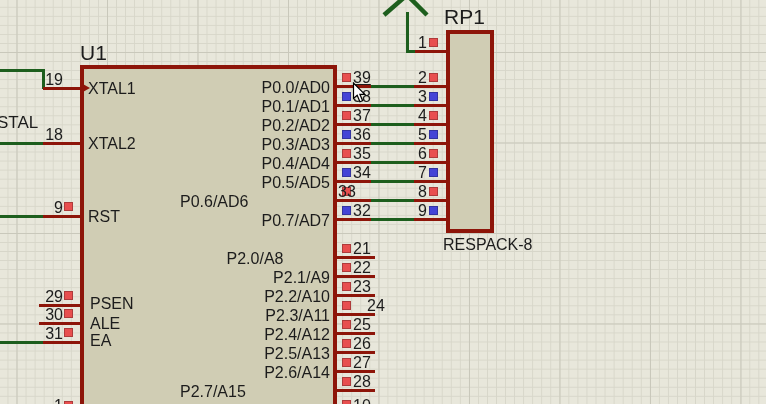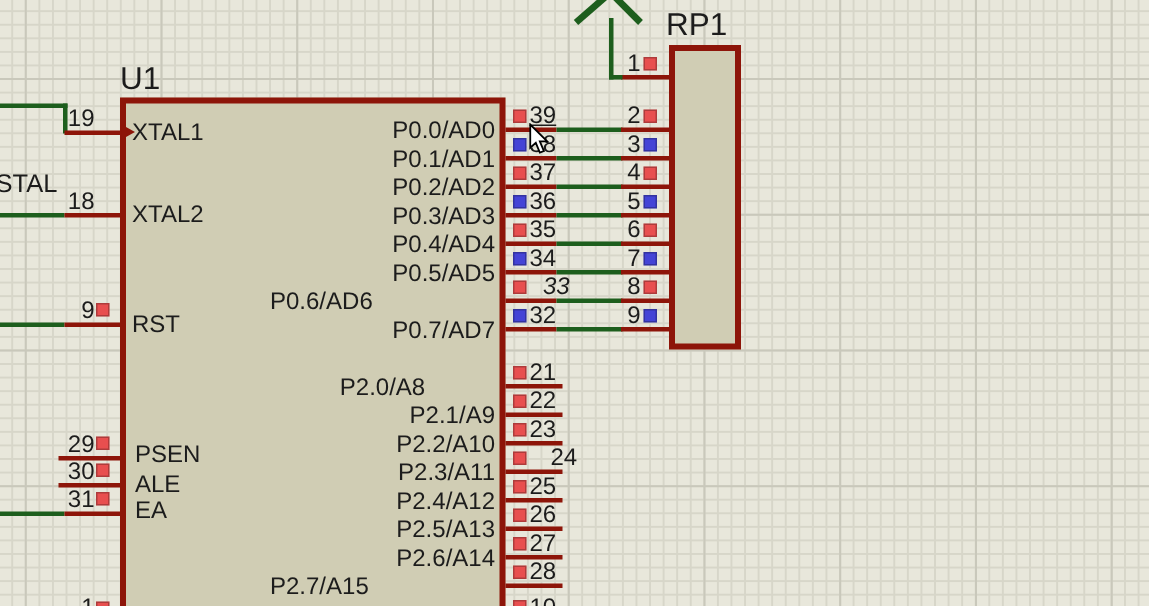--- a/index.html
+++ b/index.html
@@ -23,20 +23,21 @@
 </head>
 <body style="--background: #e8e7db; --grid-minor: #d7d6c9; --grid-major: #c9c8bb; --body-fill: #d0cdb4; --component-red: #8d1509; --wire-green: #1d5e1d; --state-red: #e84f4f; --state-blue: #4444d6; --text: #1c1c1c;">
 
 <div id="canvas">
 
   <div class="body" style="left:80px;top:65px;width:257px;height:360px;"></div>
   <div class="t ref" style="left:80px;top:42px;">U1</div>
 
   <div class="body" style="left:446px;top:30px;width:48px;height:203px;"></div>
   <div class="t ref" style="left:444px;top:6px;">RP1</div>
+  <div class="t" style="left:443px;top:236px;">RESPACK-8</div>
 
   <div class="t" style="left:-3px;top:114px;font-size:17px;">STAL</div>
 
   <svg class="abs" style="left:381px;top:0;" width="50" height="17" viewBox="0 0 50 17">
     <line x1="26" y1="-5" x2="3" y2="15" stroke="#1d5e1d" stroke-width="4.5"></line>
     <line x1="26" y1="-5" x2="46" y2="15" stroke="#1d5e1d" stroke-width="4.5"></line>
   </svg>
 
   <div id="pins">
       <div style="position: absolute; left: 0px; top: 69px; width: 45px; height: 3px; background: rgb(29, 94, 29);"></div>
@@ -92,21 +93,21 @@
       <div class="t" style="position: absolute; left: 353px; top: 145px;">35</div>
       <div class="t" style="position: absolute; left: 180px; top: 155px; width: 150px; text-align: right;">P0.4/AD4</div>
       <div style="position: absolute; left: 371px; top: 161px; width: 44px; height: 3px; background: rgb(29, 94, 29);"></div>
       <div style="position: absolute; left: 337px; top: 180px; width: 34px; height: 3px; background: rgb(141, 21, 9);"></div>
       <div style="position: absolute; left: 342px; top: 168px; width: 9px; height: 9px; background: rgb(68, 68, 214); outline: rgba(0, 0, 0, 0.25) solid 1px; outline-offset: -1px;"></div>
       <div class="t" style="position: absolute; left: 353px; top: 164px;">34</div>
       <div class="t" style="position: absolute; left: 180px; top: 174px; width: 150px; text-align: right;">P0.5/AD5</div>
       <div style="position: absolute; left: 371px; top: 180px; width: 44px; height: 3px; background: rgb(29, 94, 29);"></div>
       <div style="position: absolute; left: 337px; top: 199px; width: 34px; height: 3px; background: rgb(141, 21, 9);"></div>
       <div style="position: absolute; left: 342px; top: 187px; width: 9px; height: 9px; background: rgb(232, 79, 79); outline: rgba(0, 0, 0, 0.25) solid 1px; outline-offset: -1px;"></div>
-      <div class="t" style="position: absolute; left: 362px; top: 183px; font-style: italic;">33</div>
+      <div class="t" style="position: absolute; left: 338px; top: 183px;">33</div>
       <div class="t" style="position: absolute; left: 180px; top: 193px; width: 150px; text-align: left;">P0.6/AD6</div>
       <div style="position: absolute; left: 371px; top: 199px; width: 44px; height: 3px; background: rgb(29, 94, 29);"></div>
       <div style="position: absolute; left: 337px; top: 218px; width: 34px; height: 3px; background: rgb(141, 21, 9);"></div>
       <div style="position: absolute; left: 342px; top: 206px; width: 9px; height: 9px; background: rgb(68, 68, 214); outline: rgba(0, 0, 0, 0.25) solid 1px; outline-offset: -1px;"></div>
       <div class="t" style="position: absolute; left: 353px; top: 202px;">32</div>
       <div class="t" style="position: absolute; left: 180px; top: 212px; width: 150px; text-align: right;">P0.7/AD7</div>
       <div style="position: absolute; left: 371px; top: 218px; width: 44px; height: 3px; background: rgb(29, 94, 29);"></div>
       <div style="position: absolute; left: 337px; top: 256px; width: 38px; height: 3px; background: rgb(141, 21, 9);"></div>
       <div style="position: absolute; left: 342px; top: 244px; width: 9px; height: 9px; background: rgb(232, 79, 79); outline: rgba(0, 0, 0, 0.25) solid 1px; outline-offset: -1px;"></div>
       <div class="t" style="position: absolute; left: 353px; top: 240px;">21</div>

